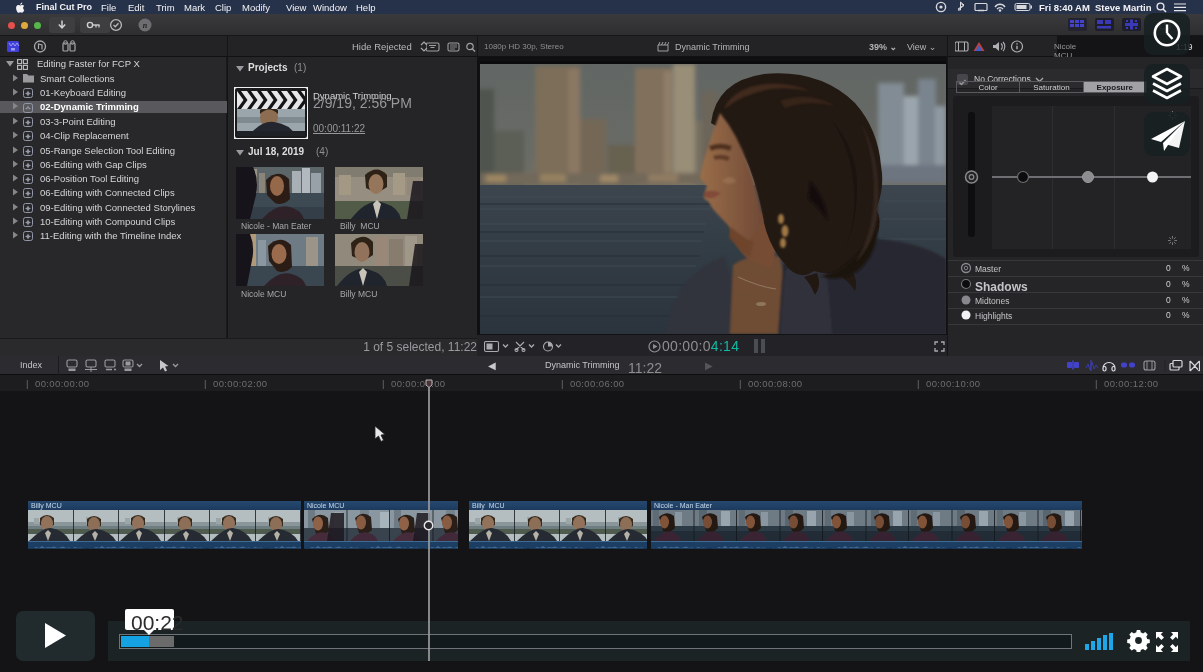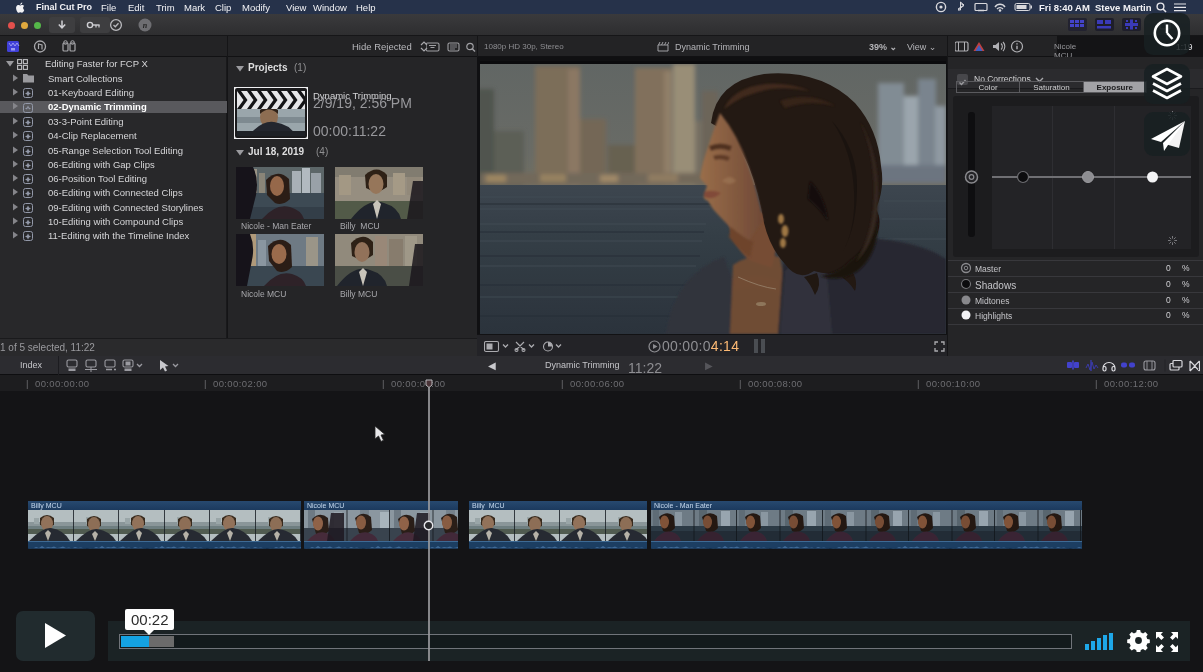--- a/index.html
+++ b/index.html
@@ -15,26 +15,26 @@
   
   #titlebar { left:0; top:14px; width:1203px; height:22px;
     background:linear-gradient(#3a3a3c,#2e2e30); border-bottom:1px solid #161618; }
   .tl-dot { position:absolute; top:8px; width:7px; height:7px; border-radius:50%; }
   
   #row3 { left:0; top:36px; width:1057px; height:21px; background:#232325;
     border-bottom:1px solid #111113; color:#b8b8bc; font-size:9px; }
   
   #sidebar { left:0; top:57px; width:227px; height:281px; background:#28282a;
     border-right:1px solid #19191b; color:#d6d6d8; font-size:9.5px; }
-  .sb-row { position:absolute; left:12px; width:227px; height:14px; line-height:14px; white-space:nowrap; }
+  .sb-row { position:absolute; left:4px; width:227px; height:14px; line-height:14px; white-space:nowrap; }
   
   #projects { left:228px; top:57px; width:249px; height:281px; background:#252527; color:#d0d0d2; }
   
   #bstatus { left:0; top:338px; width:477px; height:18px; background:#2a2a2c;
-    border-top:1px solid #1a1a1c; color:#9a9a9e; font-size:10px; text-align:left; line-height:17px; }
+    border-top:1px solid #1a1a1c; color:#9a9a9e; font-size:12px; text-align:right; line-height:17px; }
   
   #viewer { left:477px; top:57px; width:470px; height:299px; background:#101012; }
   
   #inspector { left:947px; top:57px; width:256px; height:299px; background:#252527;
     border-left:1px solid #151517; color:#c8c8ca; }
   
   #tlbar { left:0; top:356px; width:1203px; height:19px; background:#2c2c30;
     border-bottom:1px solid #0e0e10; color:#c4c4c8; font-size:10px; }
   #ruler { left:0; top:375px; width:1203px; height:16px; background:#1d1d1f;
     color:#6d6d71; font-size:9.5px; letter-spacing:0.4px; }
@@ -290,21 +290,21 @@
           <path d="M23 4 L27 4 L33.5 13 L27 22 L23 22 L29.5 13 Z"></path>
           <path d="M33 4 L37 4 L43.5 13 L37 22 L33 22 L39.5 13 Z"></path>
           <path d="M43 4 L47 4 L53.5 13 L47 22 L43 22 L49.5 13 Z"></path>
           <path d="M53 4 L57 4 L63.5 13 L57 22 L53 22 L59.5 13 Z"></path>
           <path d="M63 4 L67 4 L71 9.5 L71 16.5 L67 22 L63 22 L69.5 13 Z"></path>
         </g>
       </g>
     </svg>
     <span class="abs" style="left:85px;top:33px;font-size:9.5px;color:#d6d6d8;">Dynamic Trimming</span>
     <span class="abs" style="left:85px;top:38px;font-size:14px;color:#98989c;">2/9/19, 2:56 PM</span>
-    <span class="abs" style="left:85px;top:66px;font-size:14px;color:#98989c;">00:00:11:22</span>
+    <span class="abs" style="left:85px;top:66px;font-size:10px;color:#98989c;text-decoration:underline;">00:00:11:22</span>
     <svg class="abs" style="left:8px;top:92px;" width="8" height="7" viewBox="0 0 8 7">
         <path d="M0 1 h8 L4 6.5 z" fill="#9a9a9e"></path>
       </svg>
     <span class="abs" style="left:20px;top:89px;font-size:10px;font-weight:bold;color:#dededf;">Jul 18, 2019</span>
     <span class="abs" style="left:88px;top:89px;font-size:10px;color:#909092;">(4)</span>
 
     <svg class="abs" style="left:8px;top:110px;" width="88" height="52" viewBox="0 0 88 52">
       <rect width="88" height="52" fill="#5c6668"></rect>
       <rect x="12" y="2" width="9" height="26" fill="#9b9486"></rect>
       <rect x="23" y="6" width="6" height="22" fill="#8a8578"></rect>
@@ -463,21 +463,21 @@
           <path d="M45 4.5 l2.5 2.5 l2.5 -2.5" stroke-width="1.3"></path>
           <circle cx="64" cy="6.5" r="4.5"></circle>
           <path d="M64 6.5 L64 2 A4.5 4.5 0 0 1 68.5 6.5 Z" fill="#ababaf" stroke="none"></path>
           <path d="M72 4.5 l2.5 2.5 l2.5 -2.5" stroke-width="1.3"></path>
         </g>
       </svg>
       <svg class="abs" style="left:171px;top:5px;" width="13" height="13" viewBox="0 0 13 13">
         <circle cx="6.5" cy="6.5" r="5.5" fill="none" stroke="#8e8e92" stroke-width="1.2"></circle>
         <path d="M5 4 L9.5 6.5 L5 9 Z" fill="#8e8e92"></path>
       </svg>
-      <span class="abs" style="left:185px;top:3px;font-size:14px;color:#8e8e92;letter-spacing:0.3px;">00:00:0<span style="color:#fdba74;">4:14</span></span>
+      <span class="abs" style="left:185px;top:3px;font-size:14px;color:#8e8e92;letter-spacing:0.3px;">00:00:0<span style="color:#14b8a6;">4:14</span></span>
       <div class="abs" style="left:277px;top:4px;width:4px;height:14px;background:#4a4d52;"></div>
       <div class="abs" style="left:284px;top:4px;width:4px;height:14px;background:#4a4d52;"></div>
       <svg class="abs" style="left:457px;top:6px;" width="11" height="11" viewBox="0 0 11 11">
         <path d="M1 4 V1 h3 M7 1 h3 v3 M10 7 v3 h-3 M4 10 H1 V7" stroke="#ababaf" stroke-width="1.3" fill="none"></path>
       </svg>
     </div>
   </div>
   <div class="abs" id="inspector">
     <div class="abs" style="left:0;top:12px;width:286px;height:20px;background:#2b2b2e;border-bottom:1px solid #1b1b1e;text-decoration:underline;">
       <div class="abs" style="left:9px;top:5px;width:11px;height:11px;background:#47474b;border-radius:2px;">
@@ -527,21 +527,21 @@
     <div class="abs" style="left:0;top:251px;width:256px;height:1px;background:#38383c;"></div>
     <div class="abs" style="left:0;top:267px;width:256px;height:1px;background:#38383c;"></div>
     <svg class="abs" style="left:12px;top:205px;" width="12" height="60" viewBox="0 0 12 60">
       <circle cx="6" cy="6" r="4.5" fill="#232326" stroke="#8a8a8e" stroke-width="1.3"></circle>
       <circle cx="6" cy="6" r="1.8" fill="none" stroke="#8a8a8e" stroke-width="1"></circle>
       <circle cx="6" cy="22" r="4.5" fill="#0c0c0e" stroke="#77777b" stroke-width="1.1"></circle>
       <circle cx="6" cy="38" r="4.5" fill="#88888c"></circle>
       <circle cx="6" cy="53" r="4.5" fill="#f2f2f4"></circle>
     </svg>
     <span class="abs" style="left:27px;top:207px;font-size:8.5px;color:#c4c4c8;">Master</span>
-    <span class="abs" style="left:27px;top:223px;font-size:10px;color:#c4c4c8;">Shadows</span>
+    <span class="abs" style="left:27px;top:223px;font-size:12px;color:#c4c4c8;font-weight:bold;">Shadows</span>
     <span class="abs" style="left:27px;top:239px;font-size:8.5px;color:#c4c4c8;">Midtones</span>
     <span class="abs" style="left:27px;top:254px;font-size:8.5px;color:#c4c4c8;">Highlights</span>
     <span class="abs" style="left:218px;top:206px;font-size:8.5px;color:#d0d0d4;">0</span>
       <span class="abs" style="left:234px;top:206px;font-size:8.5px;color:#d0d0d4;">%</span>
     <span class="abs" style="left:218px;top:222px;font-size:8.5px;color:#d0d0d4;">0</span>
       <span class="abs" style="left:234px;top:222px;font-size:8.5px;color:#d0d0d4;">%</span>
     <span class="abs" style="left:218px;top:238px;font-size:8.5px;color:#d0d0d4;">0</span>
       <span class="abs" style="left:234px;top:238px;font-size:8.5px;color:#d0d0d4;">%</span>
     <span class="abs" style="left:218px;top:253px;font-size:8.5px;color:#d0d0d4;">0</span>
       <span class="abs" style="left:234px;top:253px;font-size:8.5px;color:#d0d0d4;">%</span>
@@ -708,21 +708,21 @@
   <div class="abs" style="left:108px;top:621px;width:1082px;height:40px;background:#1b2325;"></div>
   <div class="abs" style="left:16px;top:611px;width:79px;height:50px;border-radius:7px;background:#212b2e;"></div>
   <svg class="abs" style="left:44px;top:622px;" width="23" height="27" viewBox="0 0 23 27">
     <path d="M1 1 L22 13.5 L1 26 Z" fill="#fff"></path>
   </svg>
   <div class="abs" style="left:119px;top:634px;width:953px;height:15px;border:1px solid #70747a;background:rgba(12,18,20,0.5);"></div>
   <div class="abs" style="left:121px;top:636px;width:28px;height:11px;background:#14a2e2;"></div>
   <div class="abs" style="left:149px;top:636px;width:25px;height:11px;background:#6b6b6b;"></div>
   <div class="abs" style="left:125px;top:609px;width:49px;height:21px;background:#fefefe;border-radius:2px;"></div>
   <div class="abs" style="left:143px;top:629px;width:0;height:0;border-left:6px solid transparent;border-right:6px solid transparent;border-top:6px solid #fefefe;"></div>
-  <span class="abs" style="left:131px;top:611px;font-size:15px;color:#2b2b2b;">00:22</span>
+  <span class="abs" style="left:131px;top:611px;font-size:21px;color:#2b2b2b;">00:22</span>
   <svg class="abs" style="left:1085px;top:633px;" width="31" height="17" viewBox="0 0 31 17">
     <g fill="#1ea7e8">
       <rect x="0" y="11" width="4" height="6"></rect>
       <rect x="6" y="8" width="4" height="9"></rect>
       <rect x="12" y="5" width="4" height="12"></rect>
       <rect x="18" y="2" width="4" height="15"></rect>
       <rect x="24" y="0" width="4" height="17"></rect>
     </g>
   </svg>
   <svg class="abs" style="left:1127px;top:629px;" width="23" height="23" viewBox="0 0 23 23">

